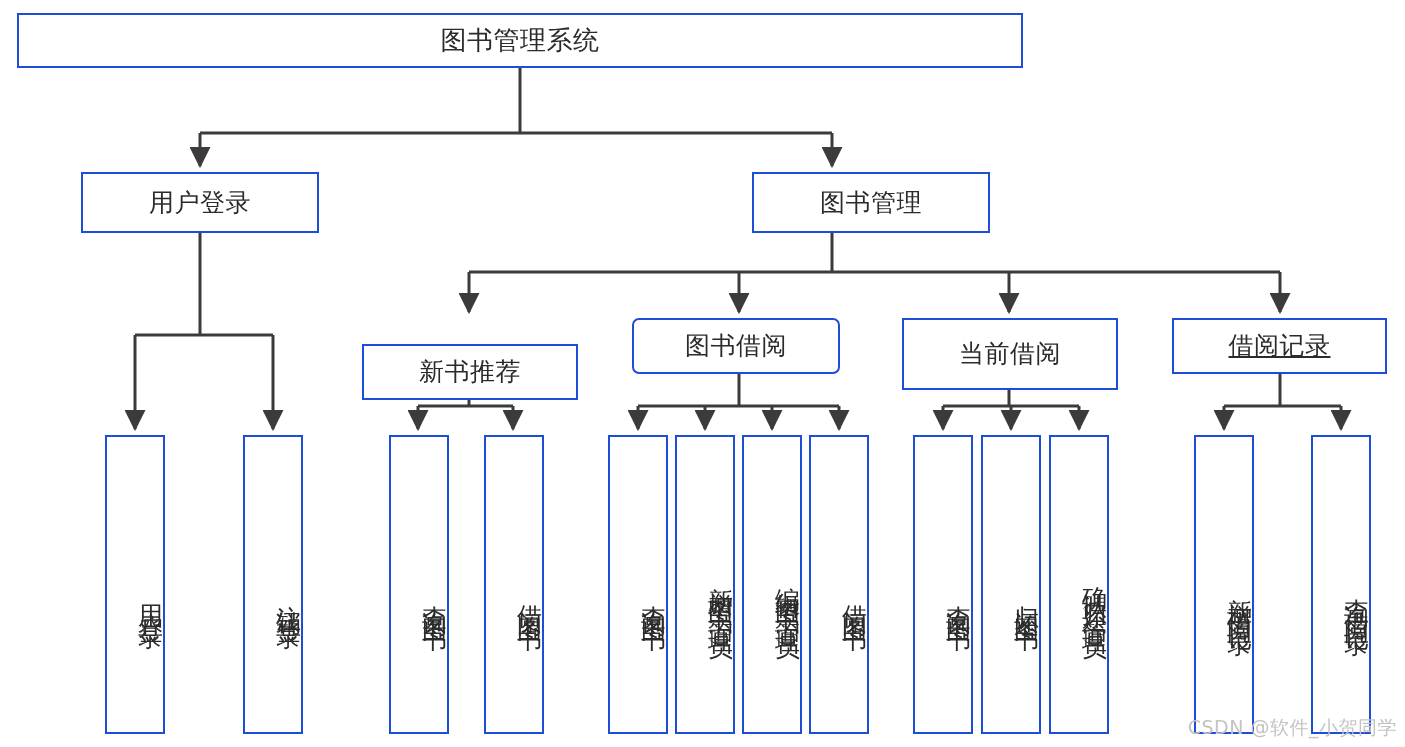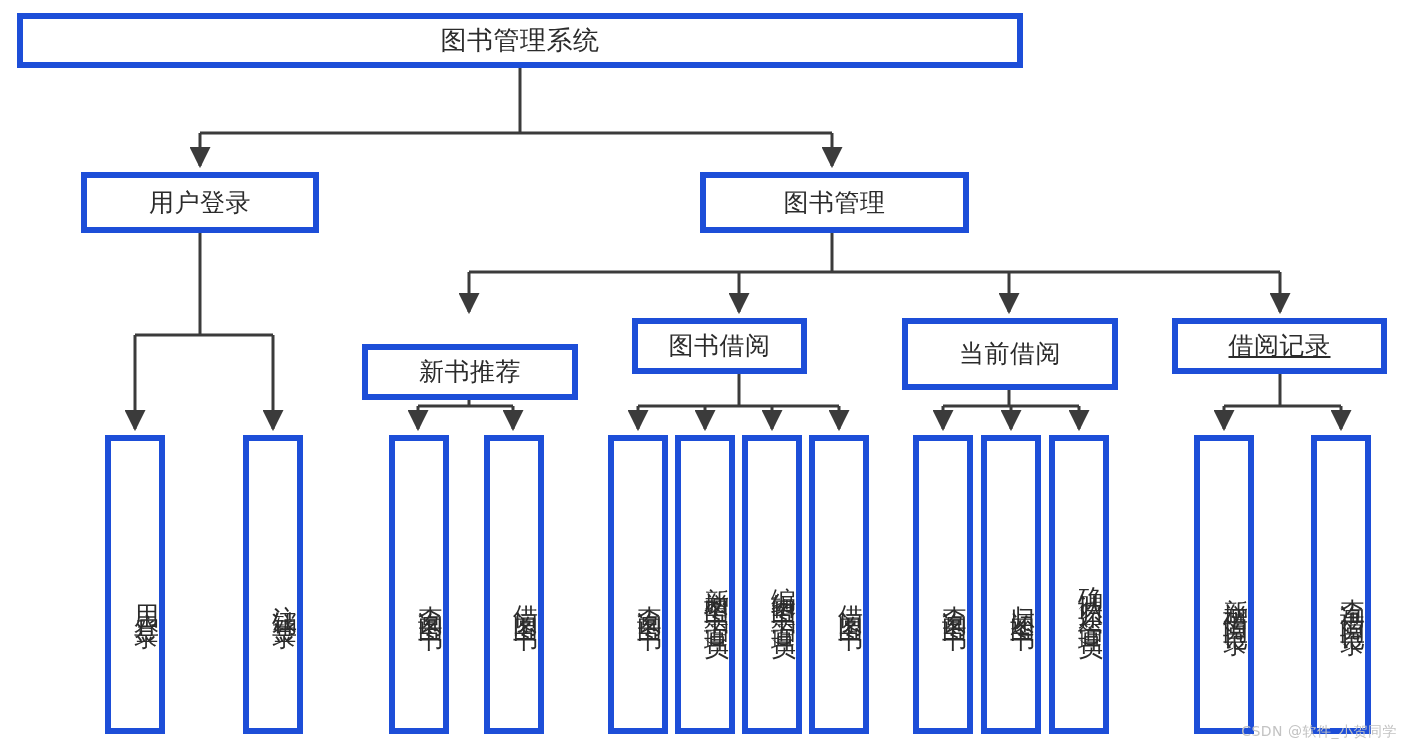--- a/index.html
+++ b/index.html
@@ -21,21 +21,21 @@
     position: absolute;
     left: 0;
     top: 0;
     width: 1405px;
     height: 747px;
     pointer-events: none;
   }
   .node {
     position: absolute;
     box-sizing: border-box;
-    border: 6px solid #1d4ed8;
+    border: 2px solid #1d4ed8;
     background: #ffffff;
     color: #2b2b2b;
     display: flex;
     align-items: center;
     justify-content: center;
     text-align: left;
   }
   .node.h {
     font-size: 25px;
     line-height: 1.1;
@@ -56,21 +56,21 @@
   }
   .node.v .vtext {
     writing-mode: vertical-rl;
     text-orientation: upright;
     white-space: nowrap;
   }
   .watermark {
     position: absolute;
     right: 8px;
     bottom: 6px;
-    font-size: 14px;
+    font-size: 19px;
     color: #c3c3c3;
     letter-spacing: 0.5px;
     white-space: nowrap;
     font-family: "DejaVu Sans", "Liberation Sans", sans-serif;
   }
 </style>
 </head>
 <body>
 
 <div id="canvas">
@@ -125,28 +125,28 @@
     </g>
   </svg>
 
   <div class="node h root" style="left:17px; top:13px; width:1006px; height:55px;">
     <span>图书管理系统</span>
   </div>
 
   <div class="node h" style="left:81px; top:172px; width:238px; height:61px;">
     <span>用户登录</span>
   </div>
-  <div class="node h" style="left:700px; top:172px; width:269px; height:61px;">
+  <div class="node h" style="left:752px; top:172px; width:238px; height:61px;">
     <span>图书管理</span>
   </div>
 
   <div class="node h" style="left:362px; top:318px; width:216px; height:56px;margin-top:26px;">
     <span>新书推荐</span>
   </div>
-  <div class="node h" style="left:632px; top:318px; width:175px; height:56px;">
+  <div class="node h" style="left:632px; top:318px; width:208px; height:56px;border-radius:7px;">
     <span>图书借阅</span>
   </div>
   <div class="node h" style="left:902px; top:318px; width:216px; height:72px;">
     <span>当前借阅</span>
   </div>
   <div class="node h" style="left:1172px; top:318px; width:215px; height:56px;text-decoration:underline;">
     <span>借阅记录</span>
   </div>
 
   <div class="node v" style="left:105px; top:435px; width:60px; height:299px;">

